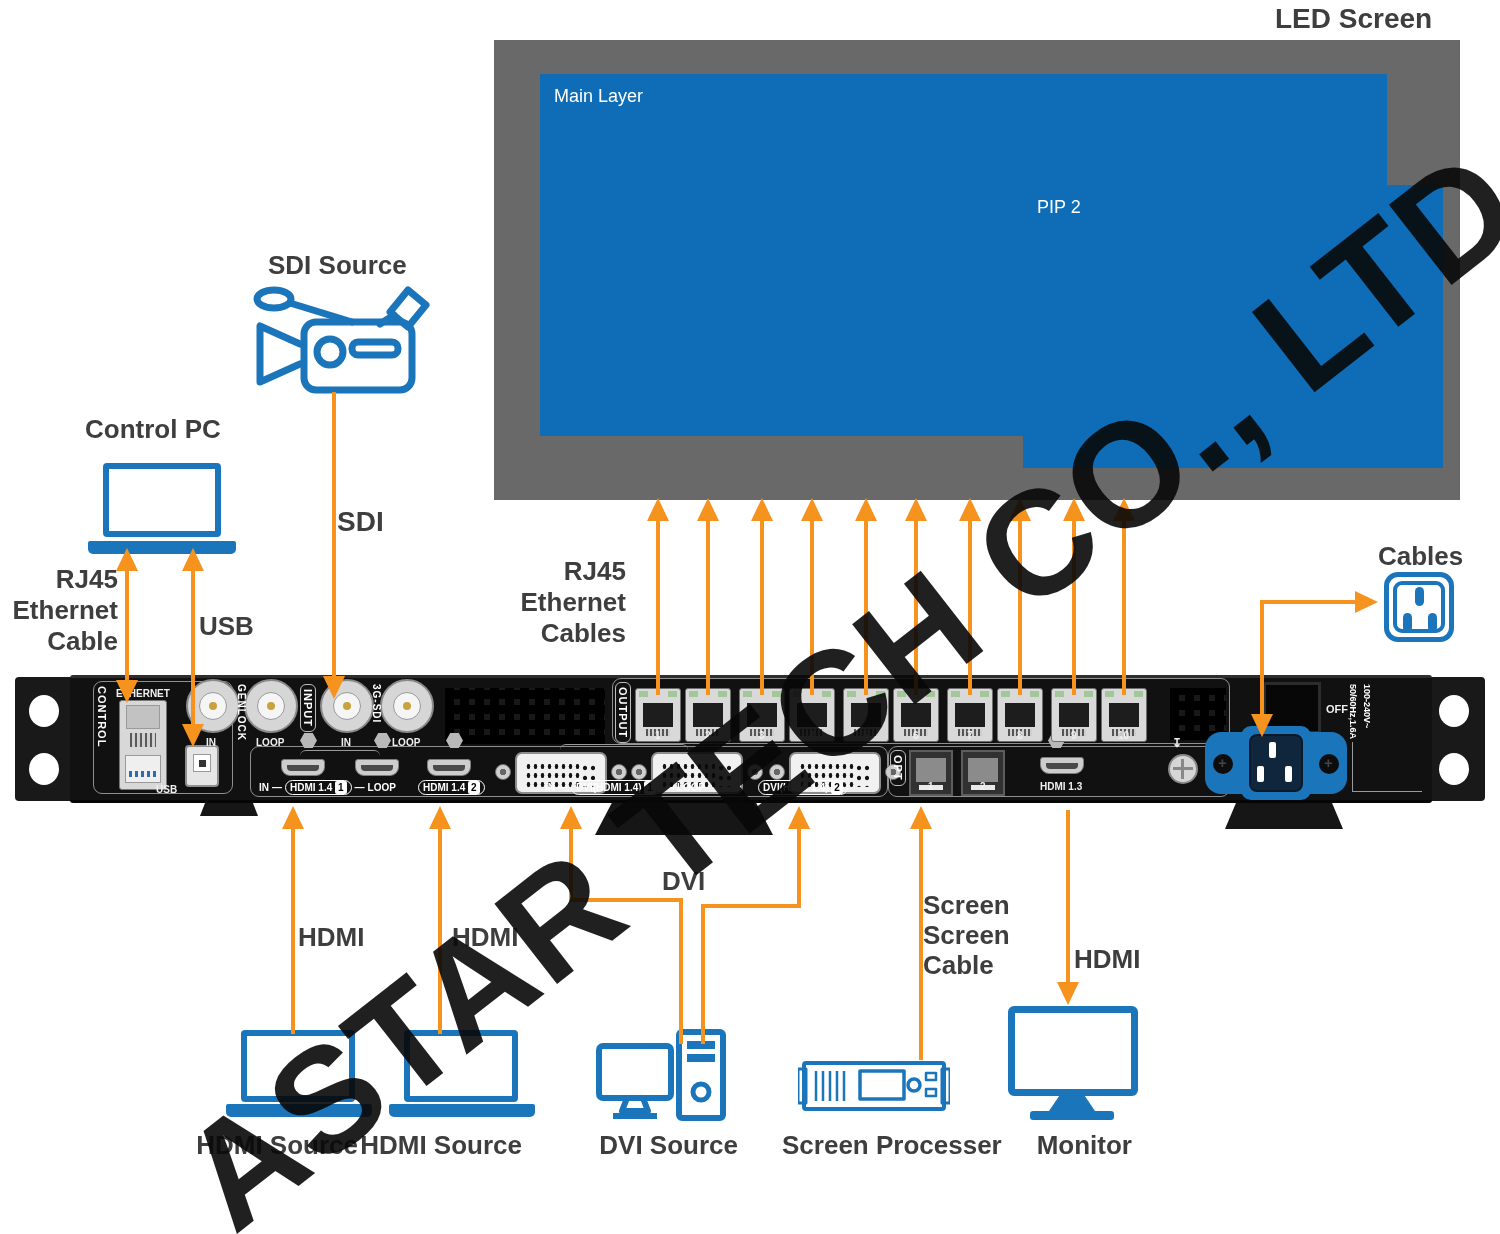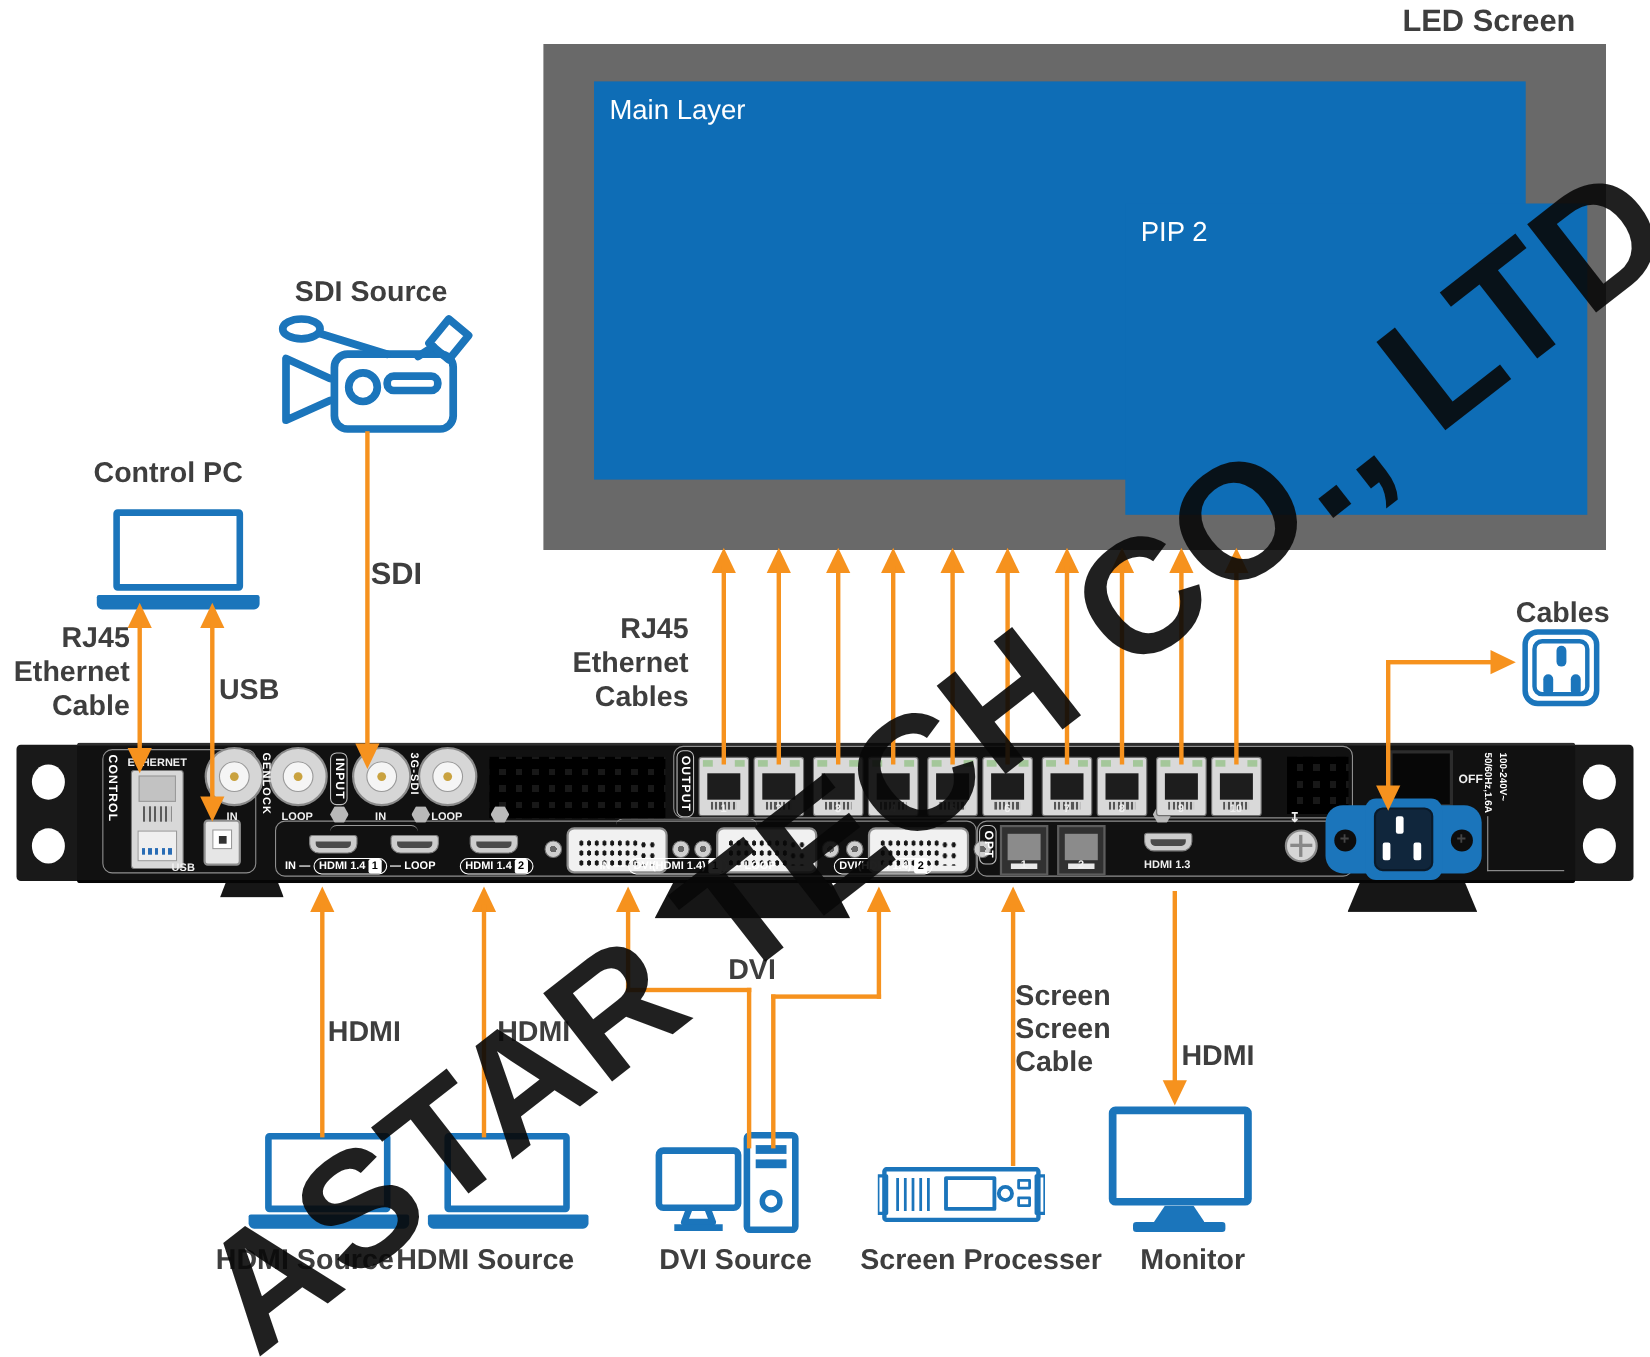--- a/index.html
+++ b/index.html
@@ -14,21 +14,21 @@
   body{background:#fff;font-family:"Liberation Sans",sans-serif;}
   #stage{position:relative;width:1500px;height:1234px;background:#fff;overflow:hidden;}
 
   .abs{position:absolute;}
   .lbl{position:absolute;font-weight:bold;color:var(--labelgray);font-size:26px;white-space:nowrap;}
   .lbl.center{text-align:right;}
 
   
   .led-frame{position:absolute;left:494px;top:40px;width:966px;height:460px;background:var(--screengray);z-index:1;}
   .layer{position:absolute;background:var(--blue);color:#fff;}
-  .layer .ltxt{position:absolute;left:14px;top:12px;font-size:25px;color:#fff;}
+  .layer .ltxt{position:absolute;left:14px;top:12px;font-size:18px;color:#fff;}
 
   
   .ov{position:absolute;width:4px;background:var(--orange);z-index:6;}
   .oh{position:absolute;height:4px;background:var(--orange);z-index:6;}
   .ahu{position:absolute;width:0;height:0;border-left:11px solid transparent;border-right:11px solid transparent;border-bottom:23px solid var(--orange);z-index:6;}
   .ahd{position:absolute;width:0;height:0;border-left:11px solid transparent;border-right:11px solid transparent;border-top:23px solid var(--orange);z-index:6;}
   .ahr{position:absolute;width:0;height:0;border-top:11px solid transparent;border-bottom:11px solid transparent;border-left:23px solid var(--orange);z-index:6;}
 
   
   .dev-body{position:absolute;left:70px;top:675px;width:1362px;height:128px;background:var(--panelblack);border-top:3px solid #2e2e2e;border-bottom:3px solid #050505;border-radius:3px;z-index:3;}

